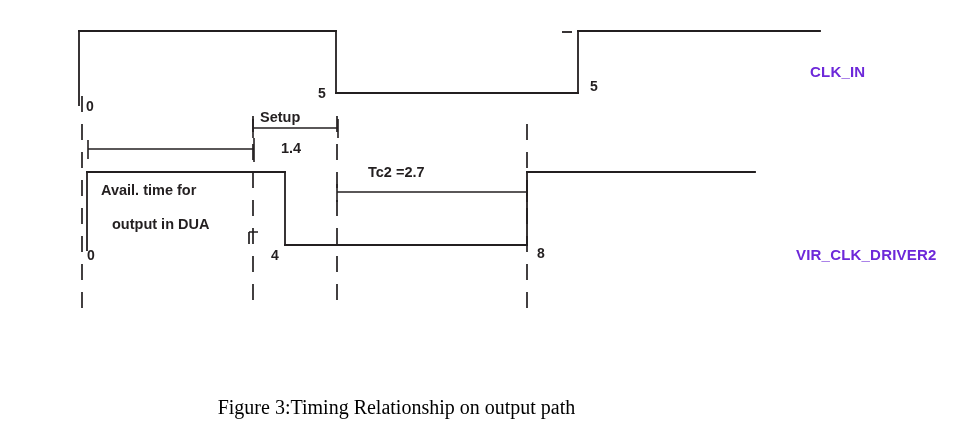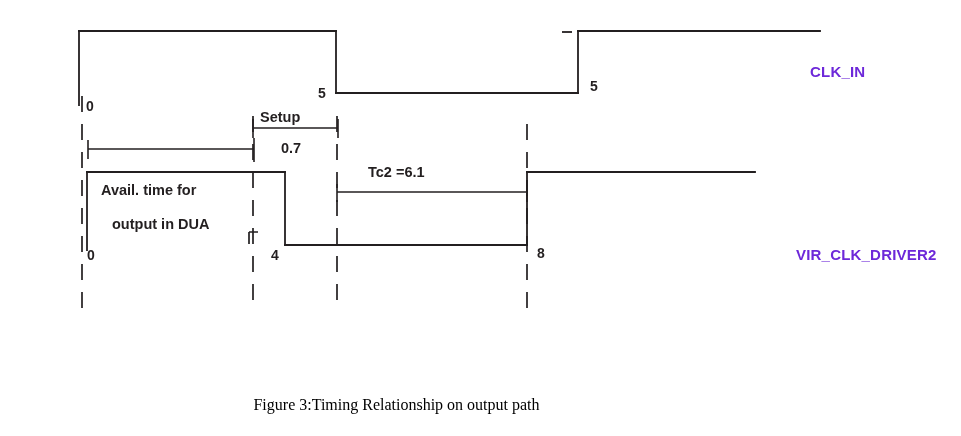--- a/index.html
+++ b/index.html
@@ -59,21 +59,21 @@
     line-height: 23px;
     white-space: nowrap;
   }
   #figure-caption {
     position: absolute;
     left: 0;
     top: 396px;
     width: 793px;
     text-align: center;
     font-family: "Liberation Serif", serif;
-    font-size: 16px;
+    font-size: 20px;
     color: #000000;
   }
 </style>
 </head>
 <body>
 
 <div id="figure-root">
 
   <svg id="timing-svg" viewBox="0 0 961 436" xmlns="http://www.w3.org/2000/svg">
 
@@ -148,23 +148,23 @@
   <div class="tick-label" style="left:590px; top:78px;">5</div>
 
   <div class="tick-label" style="left:87px; top:247px;">0</div>
 
   <div class="tick-label" style="left:271px; top:247px;">4</div>
 
   <div class="tick-label" style="left:537px; top:245px;">8</div>
 
   <div class="annot-label" style="left:260px; top:109px;">Setup</div>
 
-  <div class="annot-label" style="left:281px; top:140px;">0.7</div>
+  <div class="annot-label" style="left:281px; top:140px;">1.4</div>
 
-  <div class="annot-label" style="left:368px; top:164px;">Tc2 =6.1</div>
+  <div class="annot-label" style="left:368px; top:164px;">Tc2 =2.7</div>
 
   <div class="block-label" style="left:101px; top:179px;">Avail. time for</div>
 
   <div class="block-label" style="left:112px; top:213px;">output in DUA</div>
 
   <div id="figure-caption">Figure 3:Timing Relationship on output path</div>
 
 </div>
 
 </body></html>

